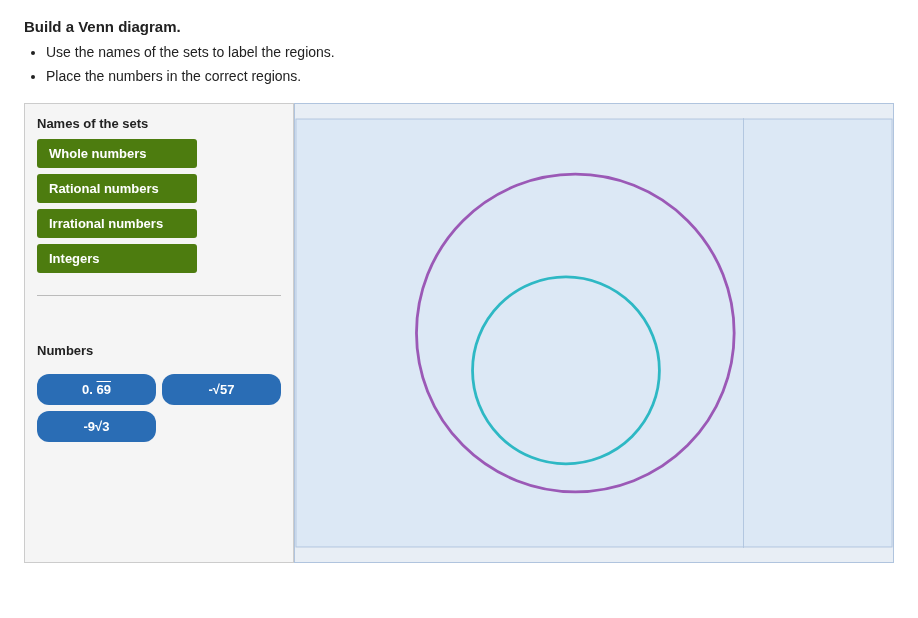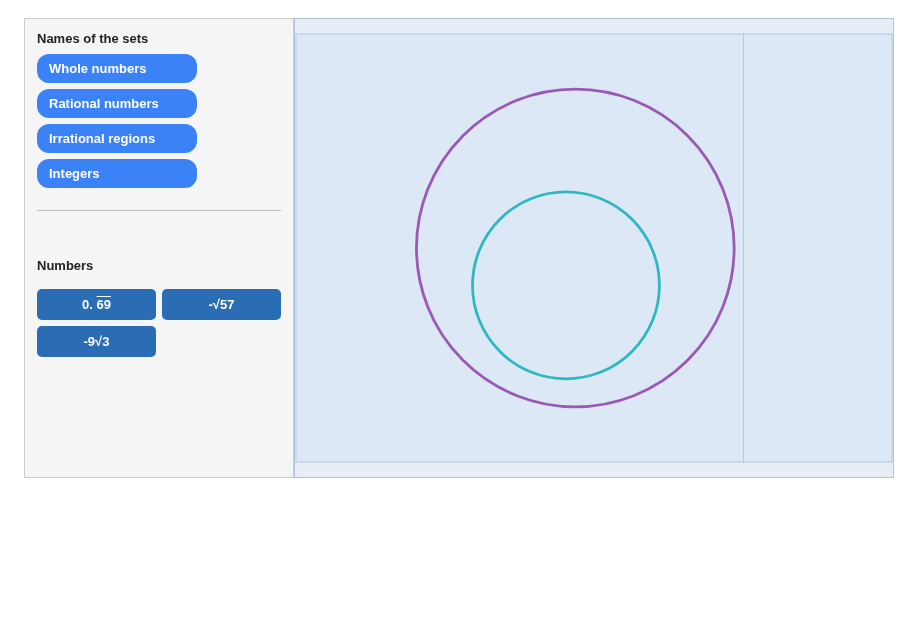--- a/index.html
+++ b/index.html
@@ -53,24 +53,24 @@
       color: #222;
       margin-bottom: 8px;
     }
     .set-labels {
       display: flex;
       flex-direction: column;
       gap: 6px;
       margin-bottom: 14px;
     }
     .set-label-btn {
-      background: #3b82f6;
+      background: #4d7c0f;
       color: #fff;
       border: none;
-      border-radius: 12px;
+      border-radius: 3px;
       padding: 7px 12px;
       font-size: 13px;
       font-weight: bold;
       cursor: pointer;
       text-align: left;
       width: 160px;
     }
     .divider {
       border: none;
       border-top: 1px solid #bbb;
@@ -85,21 +85,21 @@
     .numbers-grid {
       display: grid;
       grid-template-columns: 1fr 1fr;
       gap: 6px;
       margin-top: 8px;
     }
     .number-btn {
       background: #2a6db5;
       color: #fff;
       border: none;
-      border-radius: 5px;
+      border-radius: 12px;
       padding: 8px 10px;
       font-size: 13px;
       font-weight: bold;
       cursor: pointer;
       text-align: center;
     }
     .number-btn.single {
       grid-column: 1;
     }
     .venn-area {
@@ -111,29 +111,36 @@
     }
     .venn-svg {
       width: 100%;
       height: 100%;
     }
   </style>
 </head>
 <body>
 
 <div class="page">
+  <div class="instructions">
+    <div class="title">Build a Venn diagram.</div>
+    <ul>
+      <li>Use the names of the sets to label the regions.</li>
+      <li>Place the numbers in the correct regions.</li>
+    </ul>
+  </div>
 
   <div class="main-area">
 
     <div class="left-panel">
       <div class="section-title">Names of the sets</div>
       <div class="set-labels">
         <button class="set-label-btn">Whole numbers</button>
         <button class="set-label-btn">Rational numbers</button>
-        <button class="set-label-btn">Irrational regions</button>
+        <button class="set-label-btn">Irrational numbers</button>
         <button class="set-label-btn">Integers</button>
       </div>
       <hr class="divider">
       <div class="numbers-section">
         <div class="section-title">Numbers</div>
         <div class="numbers-grid">
           <button class="number-btn">0. <span style="text-decoration:overline">69</span></button>
           <button class="number-btn">-√57</button>
           <button class="number-btn single">-9√3</button>
         </div>

